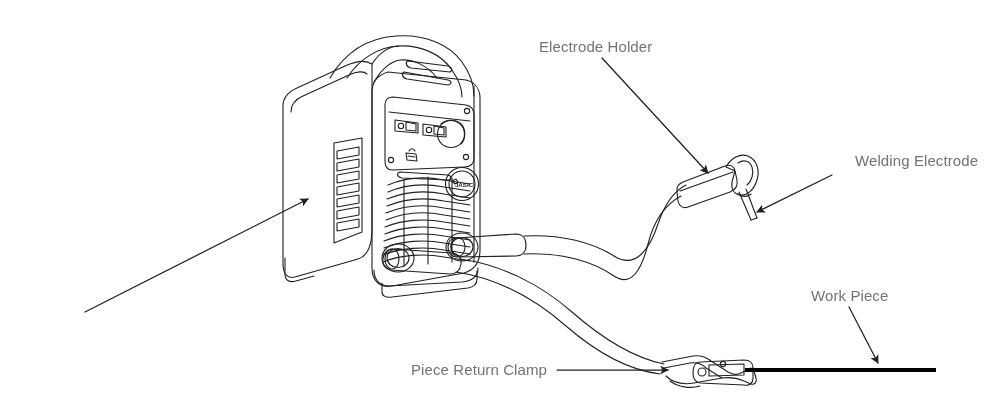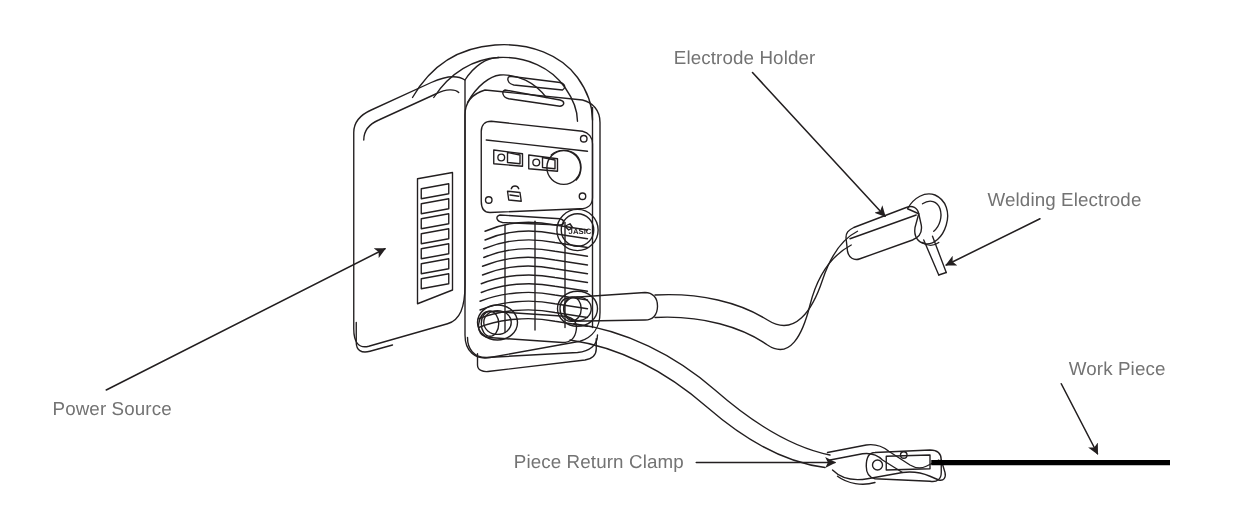--- a/index.html
+++ b/index.html
@@ -28,22 +28,22 @@
   .callout-label {
     position: absolute;
     font-family: "Liberation Sans", sans-serif;
     font-size: 15px;
     color: #737373;
     white-space: nowrap;
     letter-spacing: 0.1px;
   }
   .lbl-power-source  { left: 42px;  top: 319px; }
   .lbl-electrode-holder { left: 539px; top: 38px; }
-  .lbl-welding-electrode { left: 790px; top: 152px; }
-  .lbl-work-piece { left: 811px; top: 287px; margin-left: 44px; }
+  .lbl-welding-electrode { left: 855px; top: 152px; }
+  .lbl-work-piece { left: 811px; top: 287px; }
   .lbl-work-return-clamp { left: 411px; top: 361px; }
 </style>
 </head>
 <body>
 
 <div id="diagram-root">
 
   <svg id="diagram-svg" viewBox="0 0 999 405" xmlns="http://www.w3.org/2000/svg">
     <defs>
       <marker id="arrowhead" viewBox="0 0 10 10" refX="9" refY="5" markerWidth="7" markerHeight="7" orient="auto-start-reverse">
@@ -339,21 +339,20 @@
         <line x1="849" y1="307" x2="878" y2="363" marker-end="url(#arrowhead)"></line>
         <line x1="557" y1="370" x2="668" y2="370" marker-end="url(#arrowhead)"></line>
       </g>
     </g>
 
     <line x1="745" y1="370" x2="936" y2="370" stroke="#000000" stroke-width="4.2" stroke-linecap="butt"></line>
 
     <text x="464" y="187" font-family="Liberation Sans, sans-serif" font-size="6.2" font-weight="bold" fill="#231f20" text-anchor="middle">JASIC</text>
   </svg>
 
-  <div class="callout-label lbl-power-source">Power Source</div>
 
   <div class="callout-label lbl-electrode-holder">Electrode Holder</div>
 
   <div class="callout-label lbl-welding-electrode">Welding Electrode</div>
 
   <div class="callout-label lbl-work-piece">Work Piece</div>
 
   <div class="callout-label lbl-work-return-clamp">Piece Return Clamp</div>
 
 </div>

